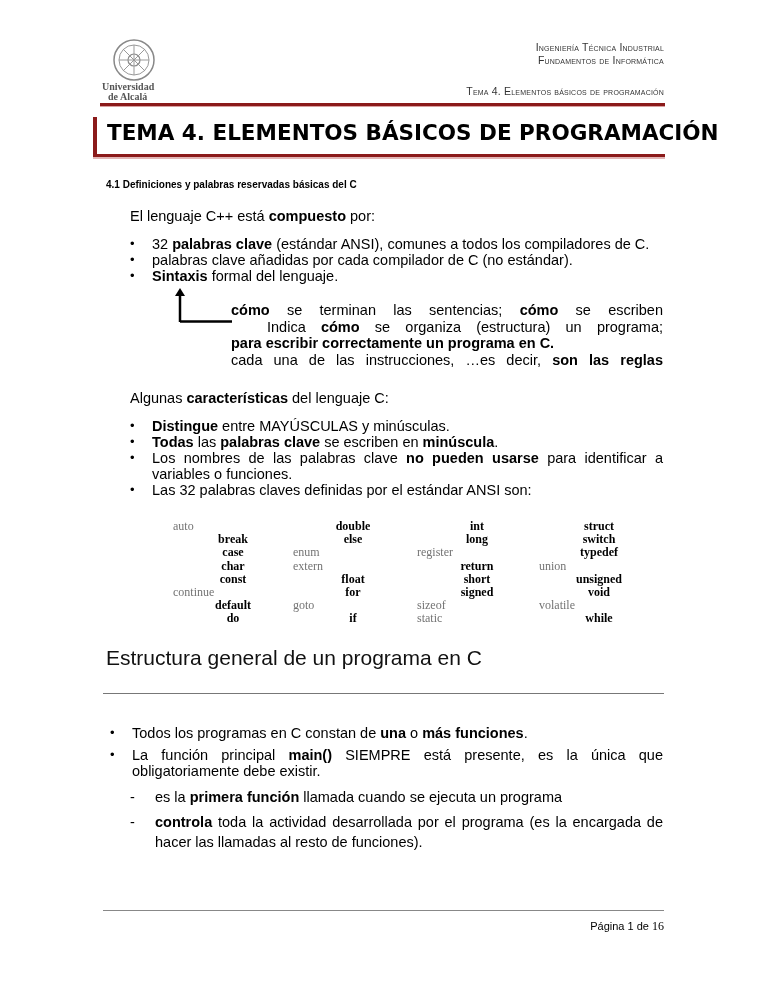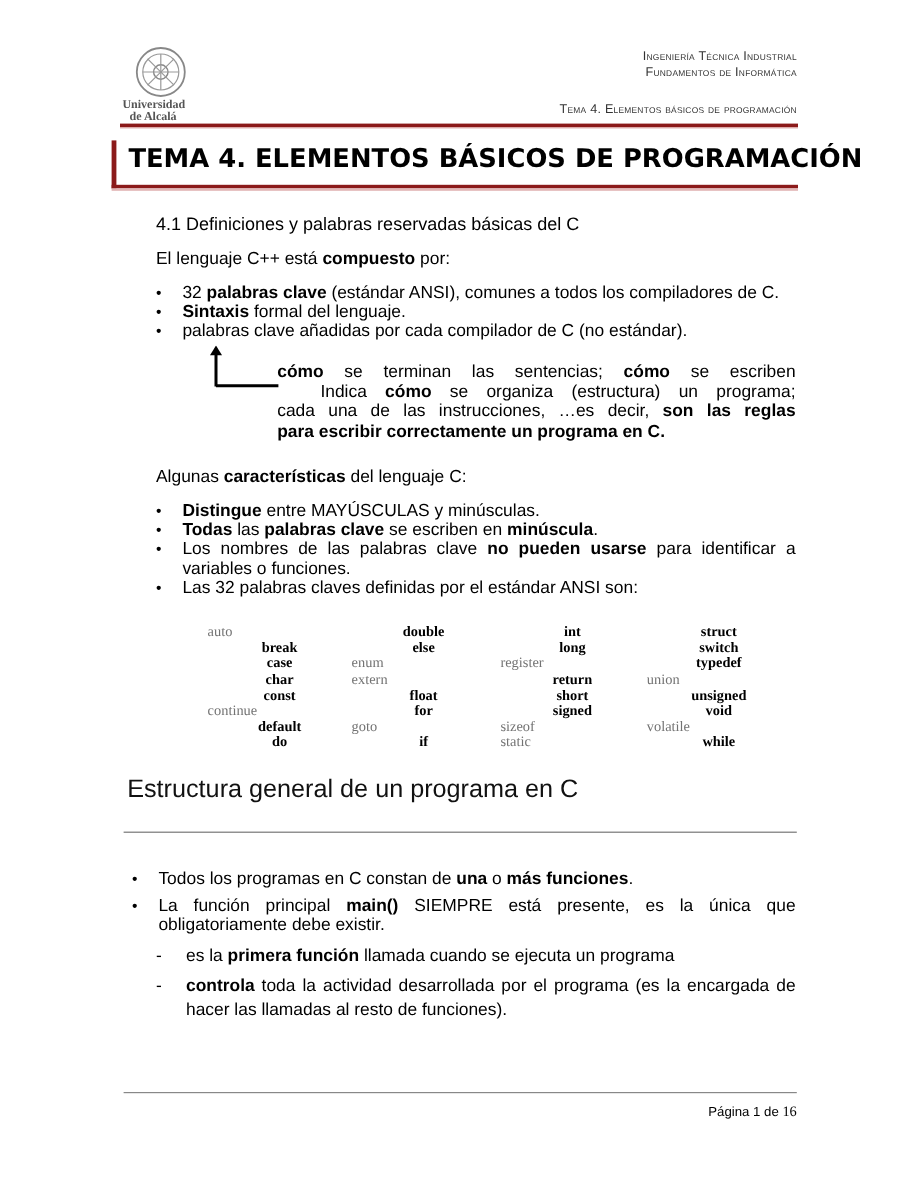--- a/index.html
+++ b/index.html
@@ -14,21 +14,21 @@
   .hdr-rule { left:100px; width:565px; top:103px; height:3px; background:#8b1a1a; }
   .hdr-rule2 { left:100px; width:565px; top:106px; height:1px; background:#d9a0a0; }
 
   
   .title-bar { left:93px; top:117px; width:4px; height:40px; background:#8b1a1a; }
   .title-underline { left:93px; top:154px; width:572px; height:3px; background:#8b1a1a; }
   .title-underline2 { left:93px; top:157px; width:572px; height:2px; background:#e2b5b5; }
   .title { left:107px; top:120px; font-family:"DejaVu Sans", sans-serif; font-weight:bold;
            font-size:21.5px; letter-spacing:0px; }
 
-  .h2 { left:106px; top:179px; font-weight:normal; font-size:15px;margin-left:24px; }
+  .h2 { left:106px; top:179px; font-weight:bold; font-size:10px; }
   .p { font-size:14.5px; line-height:16px; }
   .intro { left:130px; top:208px; }
   ul.bl { position:absolute; margin:0; padding:0; list-style:none; }
   ul.bl li { position:relative; padding-left:25px; font-size:14.5px; line-height:16px; text-align:justify; }
   ul.bl li::before { content:"•"; position:absolute; left:3px; top:0; font-size:13px; }
   .list1 { left:127px; top:236px; width:536px; }
 
   .arrow { left:174px; top:288px; width:60px; height:36px; }
   .syntax-desc { left:231px; top:302px; width:432px; font-size:14.5px; line-height:16.5px; }
   .syntax-desc .line { display:block; text-align:justify; text-align-last:justify; }
@@ -86,36 +86,36 @@
 <div class="abs title-underline"></div>
 <div class="abs title-underline2"></div>
 
 <div class="abs h2">4.1 Definiciones y palabras reservadas básicas del C</div>
 <div class="abs p intro">
   <span>El lenguaje C++ está </span><b>compuesto</b><span> por:</span>
 </div>
 
 <ul class="bl list1">
   <li><span>32 </span><b>palabras clave</b><span> (estándar ANSI), comunes a todos los compiladores de C.</span></li>
+  <li><span>palabras clave añadidas por cada compilador de C (no estándar).</span></li>
   <li><b>Sintaxis</b><span> formal del lenguaje.</span></li>
-  <li><span>palabras clave añadidas por cada compilador de C (no estándar).</span></li>
 </ul>
 
 <div class="abs arrow">
   <svg width="60" height="36" viewBox="0 0 60 36">
     <polyline points="6,34 6,4" fill="none" stroke="#000" stroke-width="2.5"></polyline>
     <polygon points="1,8 6,0 11,8" fill="#000"></polygon>
     <line x1="6" y1="33.5" x2="58" y2="33.5" stroke="#000" stroke-width="2.5"></line>
   </svg>
 </div>
 <div class="abs syntax-desc">
   <span class="line"><b>cómo</b><span> se terminan las sentencias; </span><b>cómo</b><span> se escriben</span></span>
   <span class="line indent"><span>Indica </span><b>cómo</b><span> se organiza (estructura) un programa;</span></span>
+  <span class="line last"><b>para escribir correctamente un programa en C.</b></span>
   <span class="line"><span>cada una de las instrucciones, …es decir, </span><b>son las reglas</b></span>
-  <span class="line last"><b>para escribir correctamente un programa en C.</b></span>
 </div>
 
 <div class="abs p algunas">
   <span>Algunas </span><b>características</b><span> del lenguaje C:</span>
 </div>
 
 <ul class="bl list2">
   <li><b>Distingue</b><span> entre MAYÚSCULAS y minúsculas.</span></li>
   <li><b>Todas</b><span> las </span><b>palabras clave</b><span> se escriben en </span><b>minúscula</b><span>.</span></li>
   <li><span>Los nombres de las palabras clave </span><b>no pueden usarse</b><span> para identificar a variables o funciones.</span></li>

